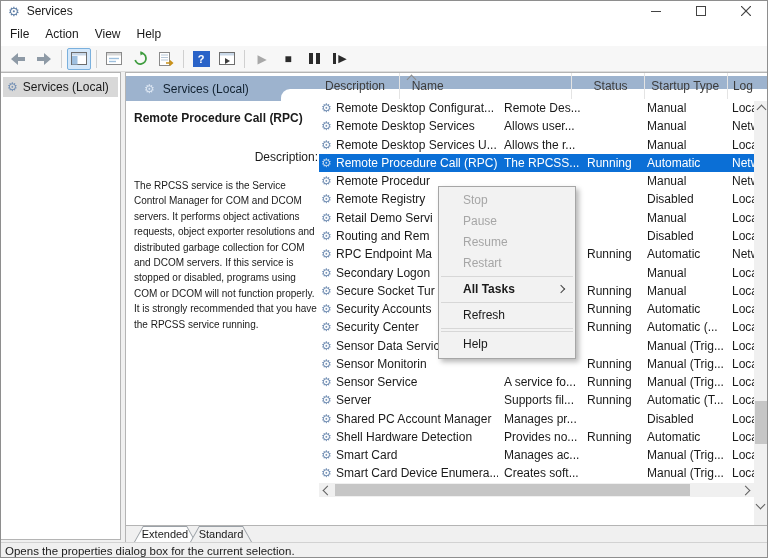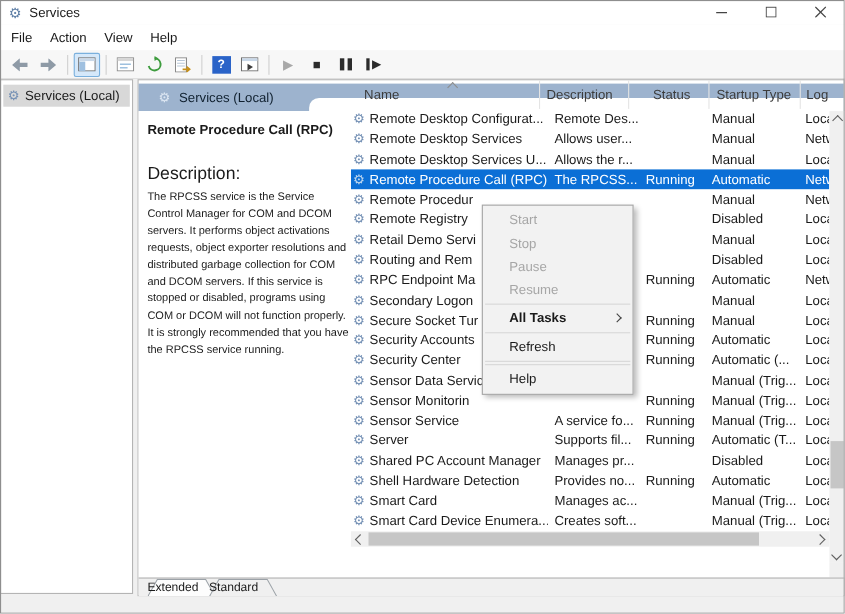--- a/index.html
+++ b/index.html
@@ -43,21 +43,21 @@
   .right-pane { position:absolute; left:125px; top:0; width:643px; height:470px; background:#fff; border:1px solid #b4b4b4; }
   .band { position:absolute; left:0; top:3px; width:641px; height:25px; background:#9db3ce; display:flex; align-items:center; padding-left:18px; gap:8px; }
   .band .gear { color:#dce6f2; }
   .band-label { font-size:12px; color:#10202f; }
   .white-tab { position:absolute; left:155px; top:16px; right:0; height:13px; background:#fff; border-top-left-radius:9px; }
   .content { position:absolute; left:0; top:28px; width:641px; height:424px; background:#fff; }
 
   
   .info { position:absolute; left:8px; top:10px; width:184px; }
   .info-title { font-weight:bold; font-size:12px; margin-bottom:25px; }
-  .info-desc-label { font-size:16px; margin-bottom:4px; }
+  .info-desc-label { font-size:12px; margin-bottom:14px;text-align:right; }
   .info-desc { font-size:10px; line-height:15.4px; }
 
   
   .list { position:absolute; left:193px; top:0; width:435px; height:424px; }
   .list-header { position:relative; height:26px; display:flex; color:#3c3c3c; }
   .hcell { padding-top:6px; overflow:hidden; white-space:nowrap; border-right:1px solid #e4e4e4; }
   .hcell.c-name { width:179px; padding-left:12px; }
   .hcell.c-desc { width:84px; padding-left:6px; }
   .hcell.c-status { width:59px; padding-left:5px;margin-left:17px; }
   .hcell.c-startup { width:86px; padding-left:6px; }
@@ -87,21 +87,21 @@
   .h-thumb { height:12px; width:355px; background:#c6c6c6; margin-left:4px; }
   .h-spacer { flex:1; }
   .scroll-corner { position:absolute; left:628px; top:438px; width:14px; height:14px; background:#f0f0f0; }
 
   
   .tabstrip { position:absolute; left:0; top:452px; width:641px; height:17px; background:#f0f0f0; border-top:1px solid #b4b4b4; display:flex; padding-left:8px; }
   .tab { position:relative; width:62px; height:16px; margin-right:-6px; }
   .tab .edge { position:absolute; inset:0; background:#9aa0a6; clip-path:polygon(9px 0, calc(100% - 9px) 0, 100% 100%, 0 100%); }
   .tab .face { position:absolute; left:1px; right:1px; top:1px; bottom:0; background:#f0f0f0; clip-path:polygon(8.4px 0, calc(100% - 8.4px) 0, 100% 100%, 0 100%); }
   .tab.active .face { background:#fdfdfd; }
-  .tab .lbl { position:absolute; inset:0; font-size:11px; line-height:16px; }
+  .tab .lbl { position:absolute; inset:0; text-align:center; font-size:11px; line-height:16px; }
 
   
   .statusbar { position:absolute; left:0; top:542px; width:768px; height:16px; background:#f0f0f0; border-top:1px solid #d2d2d2; display:flex; align-items:center; padding-left:5px; font-size:11.5px; }
 
   
   .context-menu { position:absolute; left:438px; top:186px; width:138px; background:#f2f2f2; border:1px solid #a6a6a6; box-shadow:3px 3px 5px rgba(0,0,0,0.28); z-index:60; padding:3px 0; }
   .menu-item { position:relative; height:21px; line-height:21px; padding-left:24px; font-size:12px; }
   .menu-item.disabled { color:#a6a6a6; }
   .menu-item.bold { font-weight:bold; }
   .menu-item.highlight { background:#91c9f7; }
@@ -239,22 +239,22 @@
         <div class="info">
           <div class="info-title">Remote Procedure Call (RPC)</div>
           <div class="info-desc-label">Description:</div>
           <div class="info-desc">The RPCSS service is the Service Control Manager for COM and DCOM servers. It performs object activations requests, object exporter resolutions and distributed garbage collection for COM and DCOM servers. If this service is stopped or disabled, programs using COM or DCOM will not function properly. It is strongly recommended that you have the RPCSS service running.</div>
         </div>
       </div>
 
       <div class="list">
         <div class="list-header">
           <span class="sort-caret"></span>
+          <div class="hcell c-desc">Description</div>
           <div class="hcell c-name">Name</div>
-          <div class="hcell c-desc">Description</div>
           <div class="hcell c-status">Status</div>
           <div class="hcell c-startup">Startup Type</div>
           <div class="hcell c-logon">Log</div>
         </div>
         <div class="rows" id="rows">
             <div class="srow">
               <span class="cell-name">
                 <span class="gear">⚙</span>
                 <span style="overflow: hidden; white-space: nowrap;">Remote Desktop Configurat...</span>
               </span>
@@ -487,26 +487,29 @@
           </div>
           <div class="tab">
             <div class="edge"></div>
             <div class="face"></div>
             <div class="lbl">Standard</div>
           </div>
         </div>
     </div>
   </div>
 
+  <div class="statusbar">
+    <span>Opens the properties dialog box for the current selection.</span>
+  </div>
 
   <div class="context-menu" id="ctxmenu">
-      <div class="menu-item disabled">Start</div>
       <div class="menu-item disabled">Stop</div>
       <div class="menu-item disabled">Pause</div>
       <div class="menu-item disabled">Resume</div>
+      <div class="menu-item disabled">Restart</div>
       <div class="menu-sep"></div>
       <div class="menu-item bold">All Tasks<span class="submenu-arrow"></span></div>
       <div class="menu-sep"></div>
       <div class="menu-item">Refresh</div>
       <div class="menu-sep"></div>
       <div class="menu-sep"></div>
       <div class="menu-item">Help</div>
     </div>
 
   <div class="win-border"></div>

